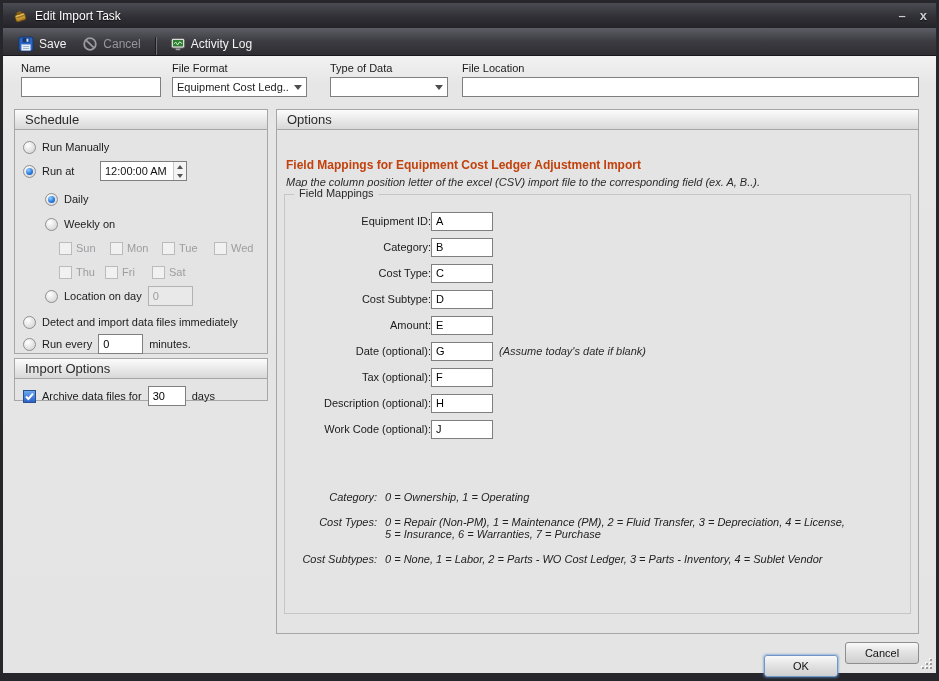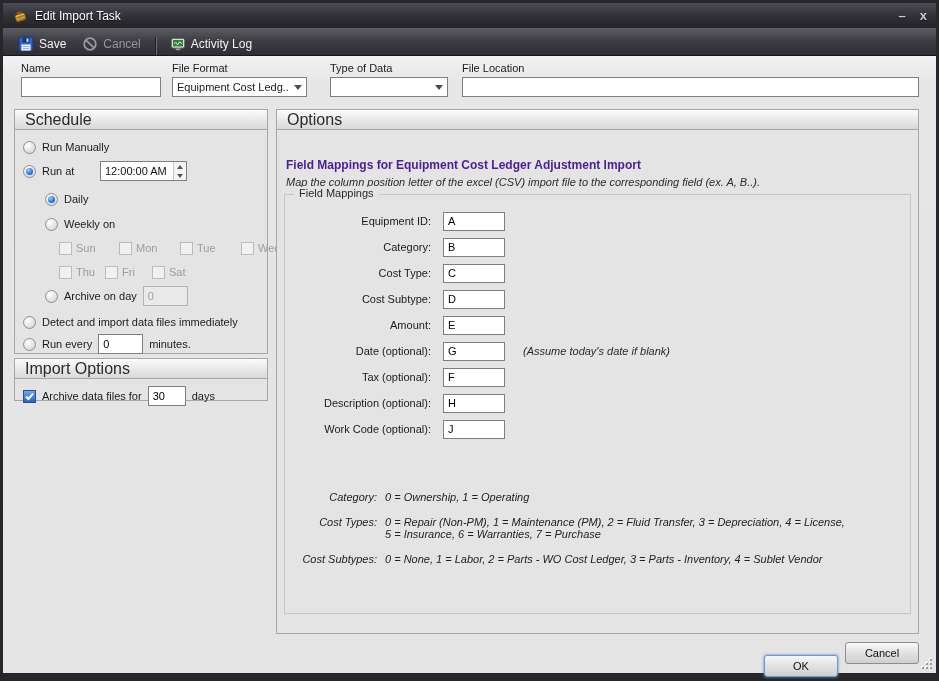--- a/index.html
+++ b/index.html
@@ -39,21 +39,21 @@
   .combo { height:20px; border:1px solid #7f7f7f; background:#fff; display:flex; align-items:center;
     padding:0 4px; font-size:11px; color:#1b1b1b; }
   .combo-val { flex:1 1 auto; white-space:nowrap; overflow:hidden; }
   .arrow-down { width:0; height:0; border-left:4px solid transparent; border-right:4px solid transparent;
     border-top:5px solid #4d4d4d; margin-left:4px; flex:0 0 auto; }
 
   
   .group { position:absolute; border:1px solid #a6a6a6; background:#e4e4e4; }
   .group-header { height:20px; background:linear-gradient(#fcfcfc,#e8e8e8 55%,#d8d8d8);
     border-bottom:1px solid #a6a6a6; display:flex; align-items:center; padding:0 10px;
-    font-size:16px; color:#2a2a2a; }
+    font-size:13px; color:#2a2a2a; }
   .group-body { position:relative; }
 
   .schedule { left:11px; top:53px; width:254px; height:245px; }
   .import-opts { left:11px; top:302px; width:254px; height:43px; }
   .options { left:273px; top:53px; width:643px; height:525px; }
 
   .row { position:absolute; display:flex; align-items:center; gap:6px;
     font-size:11px; color:#1b1b1b; height:16px; }
   .row.dim, .dim { color:#9d9da1; }
 
@@ -77,28 +77,28 @@
   .tri-up { width:0;height:0;border-left:3px solid transparent;border-right:3px solid transparent;
     border-bottom:4px solid #555; }
   .tri-dn { width:0;height:0;border-left:3px solid transparent;border-right:3px solid transparent;
     border-top:4px solid #555; }
 
   .mini { height:20px; border:1px solid #7f7f7f; background:#fff; font:11px "Liberation Sans",sans-serif;
     padding:0 4px; }
   .mini.disabled { background:#e9e9e9; border-color:#b3b3b3; color:#9d9da1; }
 
   
-  .opt-heading { position:absolute; left:9px; top:28px; font-size:12px; font-weight:bold; color:#4c1d95; }
+  .opt-heading { position:absolute; left:9px; top:28px; font-size:12px; font-weight:bold; color:#c2410c; }
   .opt-sub { position:absolute; left:9px; top:46px; font-size:11px; font-style:italic; color:#2b2b2b; }
   .fieldset { position:absolute; left:7px; right:7px; top:64px; height:420px;
     border:1px solid #c6c6c6; }
   .legend { position:absolute; top:-8px; left:9px; background:#e4e4e4; padding:0 5px;
     font-size:11px; color:#2a2a2a; }
   .map-rows { position:absolute; left:0; right:0; top:16px; }
-  .map-row { display:grid; grid-template-columns:146px 62px 1fr; column-gap:12px;
+  .map-row { display:grid; grid-template-columns:146px 62px 1fr; column-gap:0;
     align-items:center; height:20px; margin-bottom:6px; }
   .map-label { font-size:11px; color:#1b1b1b; text-align:right; }
   .map-input { height:19px; border:1px solid #7f7f7f; background:#fff;
     font:11px "Liberation Sans",sans-serif; padding:0 4px; width:62px; }
   .map-note { font-size:11px; font-style:italic; color:#2b2b2b; padding-left:6px; }
 
   .notes { position:absolute; left:6px; right:6px; top:296px; }
   .note-row { display:grid; grid-template-columns:86px 1fr; column-gap:8px; margin-bottom:13px;
     font-size:11px; font-style:italic; color:#222; }
   .note-label { text-align:right; }
@@ -226,21 +226,21 @@
           </span>
         </div>
         <div class="row" style="left:30px; top:61px;">
           <span class="radio on"></span>
           <span>Daily</span>
         </div>
         <div class="row" style="left:30px; top:86px;">
           <span class="radio"></span>
           <span>Weekly on</span>
         </div>
-        <div class="row dim" style="left:44px; top:110px; gap:14px;">
+        <div class="row dim" style="left:44px; top:110px; gap:5px;">
           <span style="display:flex;align-items:center;gap:4px;width:46px;">
             <span class="chk disabled"></span>
             <span>Sun</span>
             </span>
           <span style="display:flex;align-items:center;gap:4px;width:47px;">
             <span class="chk disabled"></span>
             <span>Mon</span>
             </span>
           <span style="display:flex;align-items:center;gap:4px;width:47px;">
             <span class="chk disabled"></span>
@@ -260,21 +260,21 @@
             <span class="chk disabled"></span>
             <span>Fri</span>
             </span>
           <span style="display:flex;align-items:center;gap:4px;width:47px;">
             <span class="chk disabled"></span>
             <span>Sat</span>
             </span>
         </div>
         <div class="row" style="left:30px; top:158px;">
           <span class="radio"></span>
-          <span>Archive on day</span>
+          <span>Location on day</span>
           <input class="mini disabled" style="width: 45px;" value="0">
         </div>
         <div class="row" style="left:8px; top:184px;">
           <span class="radio"></span>
           <span>Detect and import data files immediately</span>
         </div>
         <div class="row" style="left:8px; top:206px;">
           <span class="radio"></span>
           <span>Run every</span>
           <input class="mini" style="width: 45px;" value="0">

